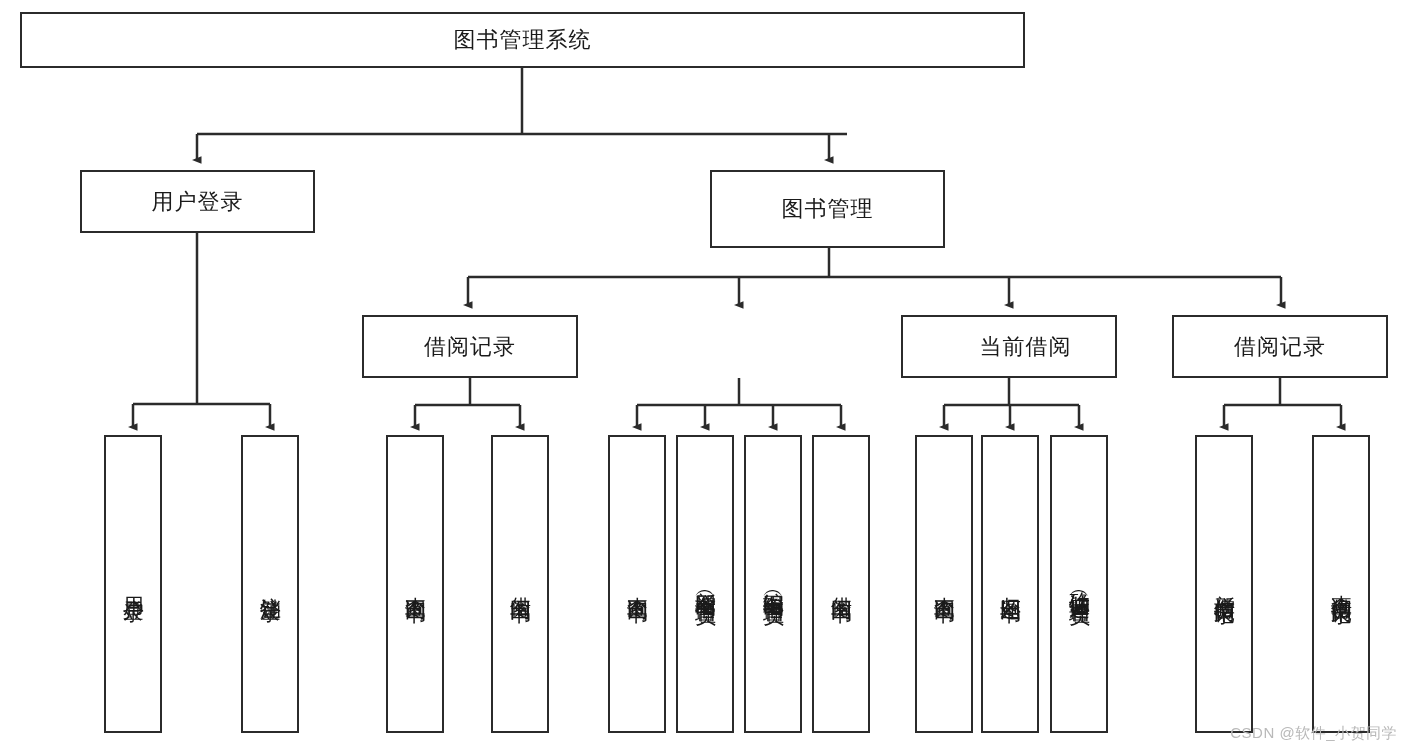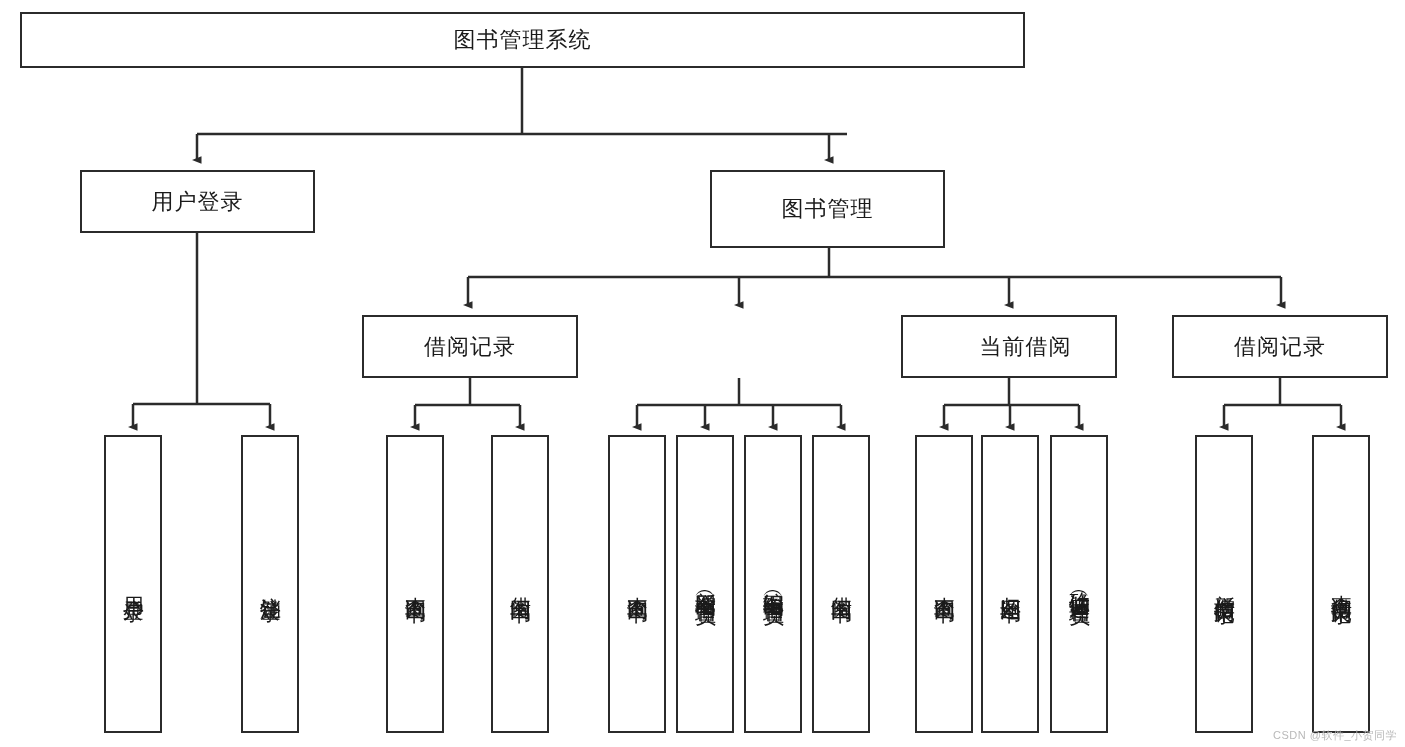--- a/index.html
+++ b/index.html
@@ -52,21 +52,21 @@
   .node.vert .vtext {
     writing-mode: vertical-rl;
     text-orientation: upright;
     display: block;
     max-height: 100%;
   }
   #watermark {
     position: absolute;
     right: 8px;
     bottom: 4px;
-    font-size: 11px;
+    font-size: 15px;
     color: #b9b9b9;
     letter-spacing: 0.5px;
     white-space: nowrap;
   }
 </style>
 </head>
 <body>
 
 <div id="canvas">
 

